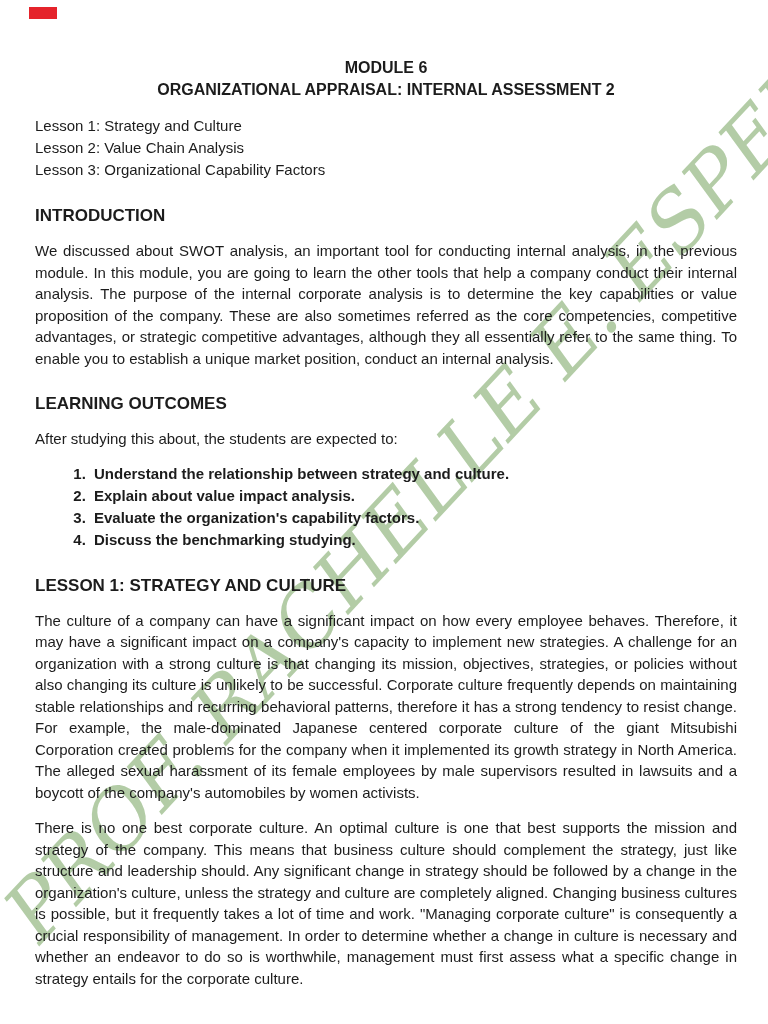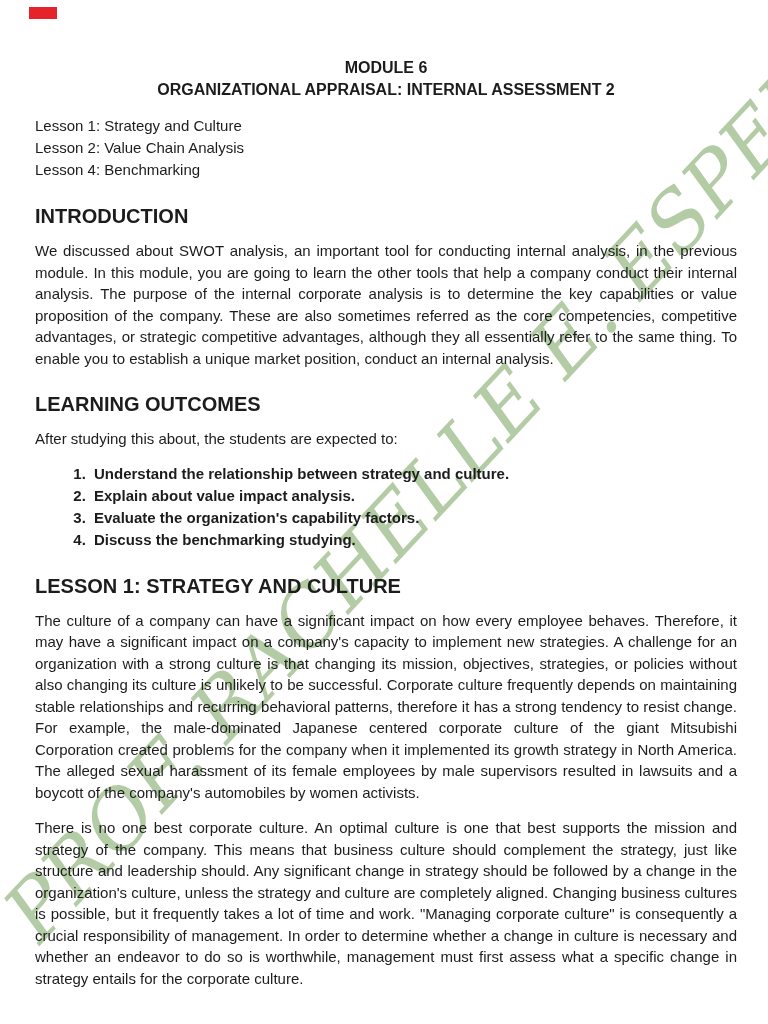--- a/index.html
+++ b/index.html
@@ -56,21 +56,21 @@
     font-size: 16px;
     line-height: 22px;
     margin-bottom: 14px;
   }
   .lessons {
     line-height: 22px;
     margin-bottom: 18px;
   }
   .section-heading {
     font-weight: bold;
-    font-size: 20px;
+    font-size: 17px;
     line-height: 22px;
     margin: 20px 0 13px 0;
   }
   .para {
     text-align: justify;
     margin: 12px 0 14px 0;
   }
   .lead-line {
     margin: 0 0 13px 0;
   }
@@ -99,21 +99,21 @@
   <div class="content">
 
     <div class="title-block">
       <div>MODULE 6</div>
       <div>ORGANIZATIONAL APPRAISAL: INTERNAL ASSESSMENT 2</div>
     </div>
 
     <div class="lessons">
       <div>Lesson 1: Strategy and Culture</div>
       <div>Lesson 2: Value Chain Analysis</div>
-      <div>Lesson 4: Benchmarking</div>
+      <div>Lesson 3: Organizational Capability Factors</div>
     </div>
 
     <div class="section-heading heading-gap">INTRODUCTION</div>
     <p class="para">We discussed about SWOT analysis, an important tool for conducting internal analysis, in the previous module. In this module, you are going to learn the other tools that help a company conduct their internal analysis. The purpose of the internal corporate analysis is to determine the key capabilities or value proposition of the company. These are also sometimes referred as the core competencies, competitive advantages, or strategic competitive advantages, although they all essentially refer to the same thing. To enable you to establish a unique market position, conduct an internal analysis.</p>
 
     <div class="section-heading heading-gap">LEARNING OUTCOMES</div>
     <p class="lead-line">After studying this about, the students are expected to:</p>
     <ol class="outcomes">
       <li>Understand the relationship between strategy and culture.</li>
       <li>Explain about value impact analysis.</li>

